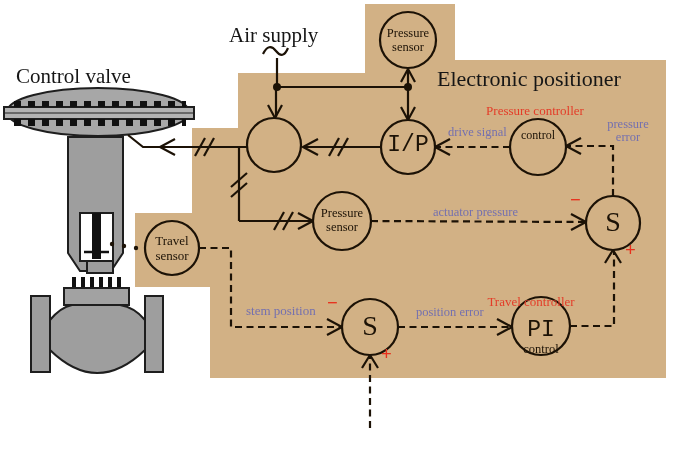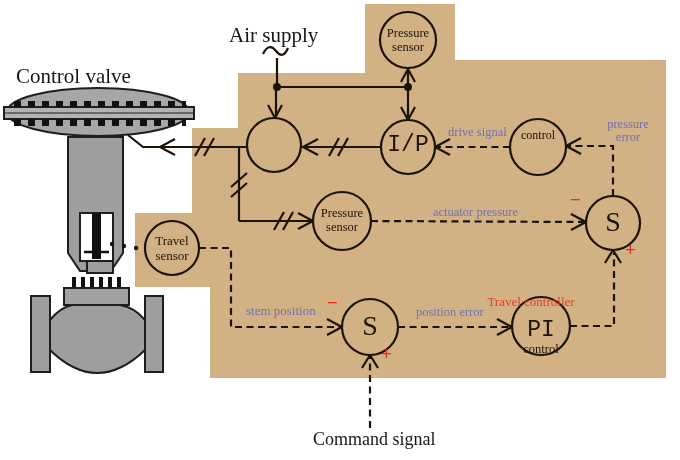--- a/index.html
+++ b/index.html
@@ -121,22 +121,23 @@
       <circle cx="613" cy="223" r="27"></circle>
       <circle cx="342" cy="221" r="29"></circle>
       <circle cx="172" cy="248" r="27"></circle>
       <circle cx="370" cy="327" r="28"></circle>
       <circle cx="541" cy="326" r="29"></circle>
     </g>
   </svg>
 
   <div class="lbl big" style="left:229px;top:23px;">Air supply</div>
   <div class="lbl big" style="left:16px;top:64px;">Control valve</div>
-  <div class="lbl big" style="left:313px;top:429px;font-size:18px;">Command signal</div>
+  <div class="lbl title" style="left:437px;top:66px;">Electronic positioner</div>
 
+  <div class="lbl red ctr" style="left:460px;top:103px;width:150px;">Pressure controller</div>
   <div class="lbl red ctr" style="left:456px;top:294px;width:150px;">Travel controller</div>
 
   <div class="lbl blue" style="left:448px;top:125px;font-size:12.5px;">drive signal</div>
   <div class="lbl blue ctr" style="left:595px;top:118px;width:66px;font-size:12.5px;line-height:13px;">
     <span class="l1" style="display:block;">pressure</span>
     <span class="l1" style="display:block;">error</span>
   </div>
   <div class="lbl blue" style="left:433px;top:205px;font-size:12.5px;">actuator pressure</div>
   <div class="lbl blue" style="left:246px;top:303px;">stem position</div>
   <div class="lbl blue" style="left:416px;top:305px;font-size:12.5px;">position error</div>

